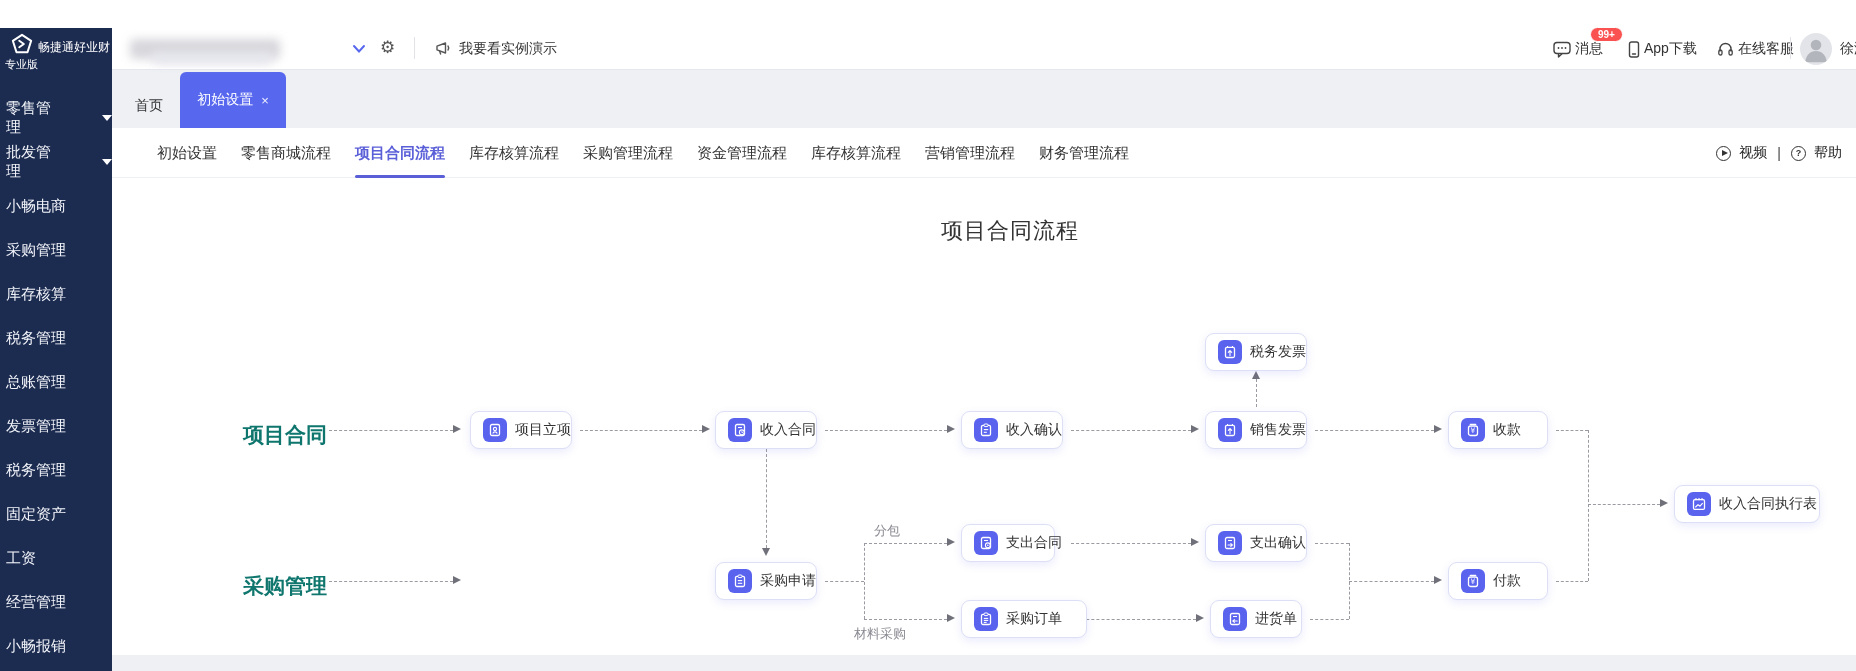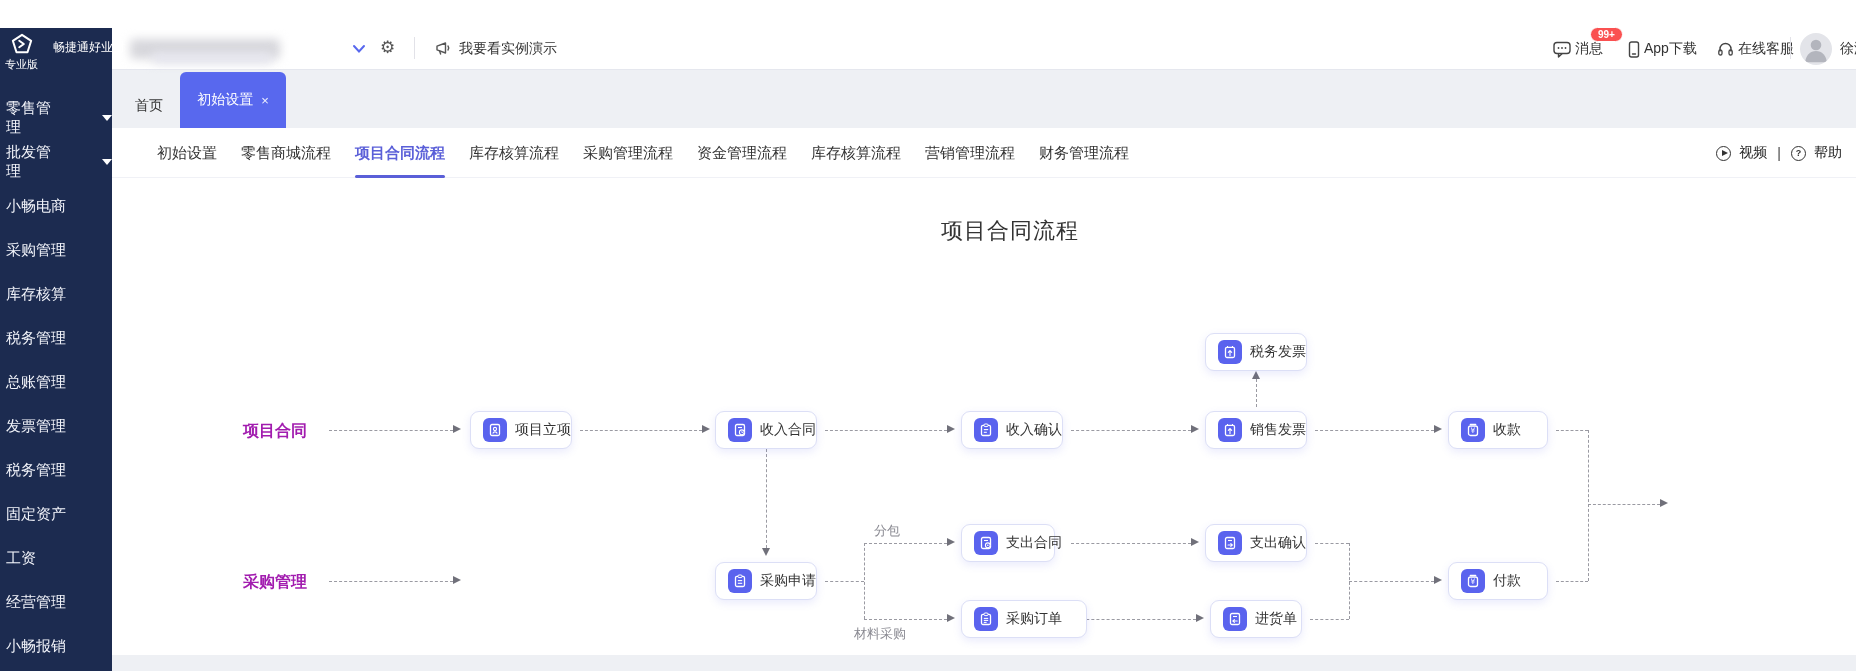--- a/index.html
+++ b/index.html
@@ -3,21 +3,21 @@
 <meta charset="utf-8">
 <style>
   * { margin:0; padding:0; box-sizing:border-box; }
   html,body { width:1856px; height:671px; overflow:hidden; font-family:"Liberation Sans","DejaVu Sans",sans-serif; background:#fff; }
   .app { position:relative; width:1856px; height:671px; background:#fff; }
 
   
   .sidebar { position:absolute; left:0; top:28px; width:112px; height:643px; background:#1c2b50; z-index:5; }
   .logo-block { position:relative; height:44px; width:112px; }
   .logo-mark { position:absolute; left:11px; top:5px; }
-  .logo-title { position:absolute; left:38px; top:11px; color:#fff; font-size:12px; white-space:nowrap; width:72px; overflow:hidden;margin-left:15px; }
+  .logo-title { position:absolute; left:38px; top:11px; color:#fff; font-size:12px; white-space:nowrap; width:72px; overflow:hidden; }
   .logo-sub { position:absolute; left:5px; top:29px; color:#fff; font-size:11px; }
   .side-menu { padding-top:24px; }
   .side-item { height:44px; display:flex; align-items:center; padding-left:6px; color:#f2f4fa; font-size:15px; cursor:pointer;gap:36px; }
   .caret-down { width:0; height:0; border-left:5px solid transparent; border-right:5px solid transparent; border-top:6px solid #fff; margin-left:10px; }
 
   
   .topbar { position:absolute; left:112px; top:28px; width:1744px; height:42px; background:#fff; border-bottom:1px solid #e5e7ee; z-index:4; }
   .blur-blob1 { position:absolute; left:18px; top:11px; width:150px; height:20px; background:#d7d7dc; border-radius:4px; filter:blur(5px); }
   .blur-blob2 { position:absolute; left:40px; top:24px; width:120px; height:12px; background:#e6e6ee; border-radius:4px; filter:blur(5px); }
   .tb-chevron { position:absolute; left:240px; top:16px; }
@@ -52,21 +52,21 @@
   .ptab.active::after { content:''; position:absolute; left:0; right:0; bottom:0; height:3px; background:#5a5fd8; border-radius:2px; }
   .ptabs-right { position:absolute; right:14px; top:0; height:50px; display:flex; align-items:center; gap:8px; font-size:14px; color:#222; }
   .circ-ico { display:inline-flex; width:15px; height:15px; border:1.3px solid #333; border-radius:50%; align-items:center; justify-content:center; }
   .play-tri { width:0; height:0; border-left:6px solid #333; border-top:3.5px solid transparent; border-bottom:3.5px solid transparent; margin-left:2px; }
   .q-glyph { font-size:9px; color:#333; font-weight:bold; line-height:1; }
   .ptabs-sep { color:#444; margin:0 2px; }
   .ptab-link { cursor:pointer; }
 
   
   .flow-title { position:absolute; left:498px; top:88px; width:800px; text-align:center; font-size:22px; color:#333; font-weight:500; letter-spacing:1px; }
-  .lane-label { position:absolute; font-size:16px; color:#a21caf; font-weight:bold; }
+  .lane-label { position:absolute; font-size:21px; color:#0f766e; font-weight:bold; }
   .branch-label { position:absolute; font-size:13px; color:#8a8a92; }
 
   .node { position:absolute; height:38px; background:#fff; border:1px solid #dcdff6; border-radius:9px; box-shadow:0 3px 8px rgba(93,101,233,0.13); display:flex; align-items:center; padding-left:12px; gap:8px; cursor:pointer; }
   .nicon { width:24px; height:24px; background:#5a63ee; border-radius:6px; display:flex; align-items:center; justify-content:center; flex:0 0 auto; }
   .nlabel { font-size:14px; color:#333; white-space:nowrap; }
 
   .hl { position:absolute; height:0; border-top:1.6px dashed #9a9aa2; }
   .vl { position:absolute; width:0; border-left:1.6px dashed #9a9aa2; }
   .hl.ar::after { content:''; position:absolute; right:-8px; top:-5.6px; border-left:8px solid #70707a; border-top:4.5px solid transparent; border-bottom:4.5px solid transparent; }
   .vl.ad::after { content:''; position:absolute; bottom:-8px; left:-5.3px; border-top:8px solid #70707a; border-left:4.5px solid transparent; border-right:4.5px solid transparent; }
@@ -327,20 +327,32 @@
       <span class="nicon">
           <svg width="14" height="14" viewBox="0 0 14 14">
             <rect x="2.5" y="3" width="9" height="9.5" rx="2" fill="none" stroke="#fff" stroke-width="1.3"></rect>
             <line x1="4.3" y1="1.4" x2="9.7" y2="1.4" stroke="#fff" stroke-width="1.3" stroke-linecap="round"></line>
             <text x="7" y="10.4" font-size="7.5" fill="#fff" text-anchor="middle" font-family="DejaVu Sans, sans-serif">¥</text>
           </svg>
         </span>
       <span class="nlabel">收款</span>
     </div>
 
+    <div class="node" style="left:1562px;top:357px;width:146px;">
+      <span class="nicon">
+          <svg width="14" height="14" viewBox="0 0 14 14">
+            <rect x="1.5" y="2.6" width="11" height="9.8" rx="1.5" fill="none" stroke="#fff" stroke-width="1.3"></rect>
+            <line x1="4" y1="1" x2="4" y2="3.2" stroke="#fff" stroke-width="1.1"></line>
+            <line x1="7" y1="1" x2="7" y2="3.2" stroke="#fff" stroke-width="1.1"></line>
+            <line x1="10" y1="1" x2="10" y2="3.2" stroke="#fff" stroke-width="1.1"></line>
+            <polyline points="3.6,10 6,7.6 8,9.2 10.4,6.4" fill="none" stroke="#fff" stroke-width="1.1" stroke-linecap="round" stroke-linejoin="round"></polyline>
+          </svg>
+        </span>
+      <span class="nlabel">收入合同执行表</span>
+    </div>
 
     <div class="node" style="left:603px;top:434px;width:102px;">
       <span class="nicon">
           <svg width="14" height="14" viewBox="0 0 14 14">
             <rect x="2.5" y="2.3" width="9" height="10.2" rx="1.5" fill="none" stroke="#fff" stroke-width="1.3"></rect>
             <rect x="5" y="1" width="4" height="2.6" rx="1" fill="#5a63ee" stroke="#fff" stroke-width="1"></rect>
             <line x1="4.8" y1="6.6" x2="9.2" y2="6.6" stroke="#fff" stroke-width="1.1"></line>
             <line x1="4.8" y1="9.3" x2="9.2" y2="9.3" stroke="#fff" stroke-width="1.1"></line>
           </svg>
         </span>

